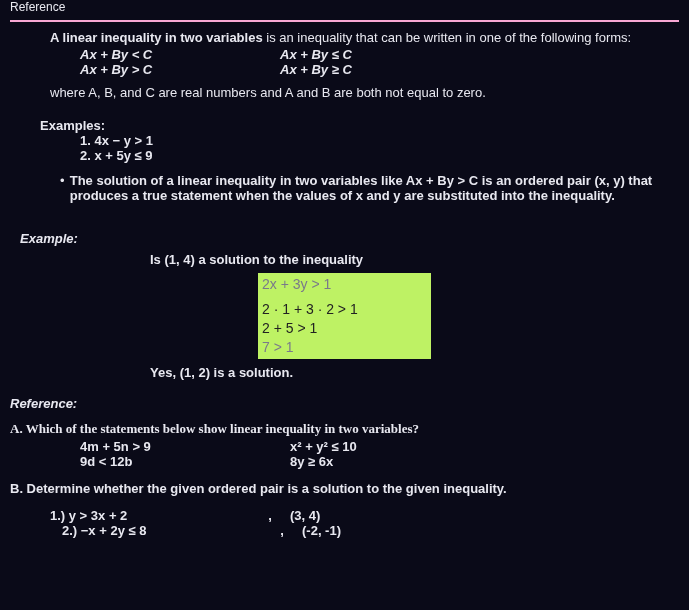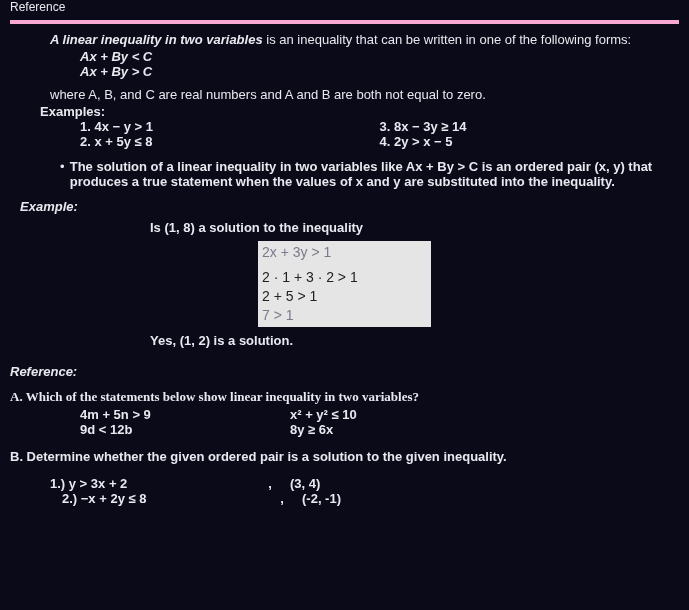--- a/index.html
+++ b/index.html
@@ -15,57 +15,57 @@
   }
   .page {
     padding: 0 10px;
     box-sizing: border-box;
   }
   .topref {
     display: flex;
     gap: 80px;
     font-size: 12px;
     padding-bottom: 6px;
-    border-bottom: 4px solid #f9a8d4;
+    border-bottom: 2px solid #f9a8d4;
   }
   .block { margin-top: 8px; }
   .indent1 { margin-left: 40px; }
   .indent2 { margin-left: 70px; }
-  .bolditalic { font-weight: bold; font-style: italic; }
+  .bolditalic { font-weight: bold; }
   .bold { font-weight: bold; }
   .italic { font-style: italic; }
   .forms {
     display: flex;
     margin-top: 2px;
   }
   .forms .col { width: 200px; }
   .examples-grid {
     display: flex;
   }
   .examples-grid .col { width: 320px; }
   .bullet-row {
     display: flex;
     margin-left: 50px;
     margin-top: 10px;
   }
   .bullet-row .dot { width: 18px; }
   .worked {
-    background: #e5e5e5;
+    background: #bef264;
     color: #222;
     width: 165px;
     margin: 6px auto 6px auto;
     font-size: 14px;
     line-height: 1.35;
     padding: 2px 4px;
   }
   .worked .faded { color: #7a7a8a; }
   .section-label {
     font-weight: bold;
     font-style: italic;
-    margin-top: 10px;
+    margin-top: 28px;
   }
   .ex-grid {
     display: flex;
     margin-top: 2px;
   }
   .ex-grid .col { width: 210px; }
   .pair-grid {
     display: flex;
   }
   .pair-grid .c1 { width: 200px; }
@@ -85,45 +85,45 @@
 
   <div class="block indent1">
     <span class="bolditalic">A linear inequality in two variables</span><span> is an inequality that can be written in one of the following forms:</span>
   </div>
 
   <div class="forms indent2">
     <div class="col">
       <div class="italic bold">Ax + By &lt; C</div>
       <div class="italic bold">Ax + By &gt; C</div>
     </div>
+    <div class="col">
+      <div class="italic bold">Ax + By ≤ C</div>
+      <div class="italic bold">Ax + By ≥ C</div>
+    </div>
   </div>
 
   <div class="block indent1">where A, B, and C are real numbers and A and B are both not equal to zero.</div>
 
-  <div class="bold" style="margin-left:30px; margin-top:2px;">Examples:</div>
+  <div class="bold" style="margin-left:30px; margin-top:18px;">Examples:</div>
 
   <div class="examples-grid indent2">
     <div class="col">
       <div class="bold">1. 4x − y &gt; 1</div>
-      <div class="bold">2. x + 5y ≤ 8</div>
-    </div>
-    <div class="col">
-      <div class="bold">3. 8x − 3y ≥ 14</div>
-      <div class="bold">4. 2y &gt; x − 5</div>
+      <div class="bold">2. x + 5y ≤ 9</div>
     </div>
   </div>
 
   <div class="bullet-row">
     <div class="dot">•</div>
     <div class="bold">The solution of a linear inequality in two variables like Ax + By &gt; C is an ordered pair (x, y) that produces a true statement when the values of x and y are substituted into the inequality.</div>
   </div>
 
   <div class="section-label" style="margin-left:10px;">Example:</div>
 
-  <div class="bold" style="margin-left:140px; margin-top:6px;">Is (1, 8) a solution to the inequality</div>
+  <div class="bold" style="margin-left:140px; margin-top:6px;">Is (1, 4) a solution to the inequality</div>
 
   <div class="worked">
     <div class="faded">2x + 3y &gt; 1</div>
     <div style="height:6px;"></div>
     <div>2 · 1 + 3 · 2 &gt; 1</div>
     <div>2 + 5 &gt; 1</div>
     <div class="faded">7 &gt; 1</div>
   </div>
 
   <div class="bold" style="margin-left:140px;">Yes, (1, 2) is a solution.</div>

